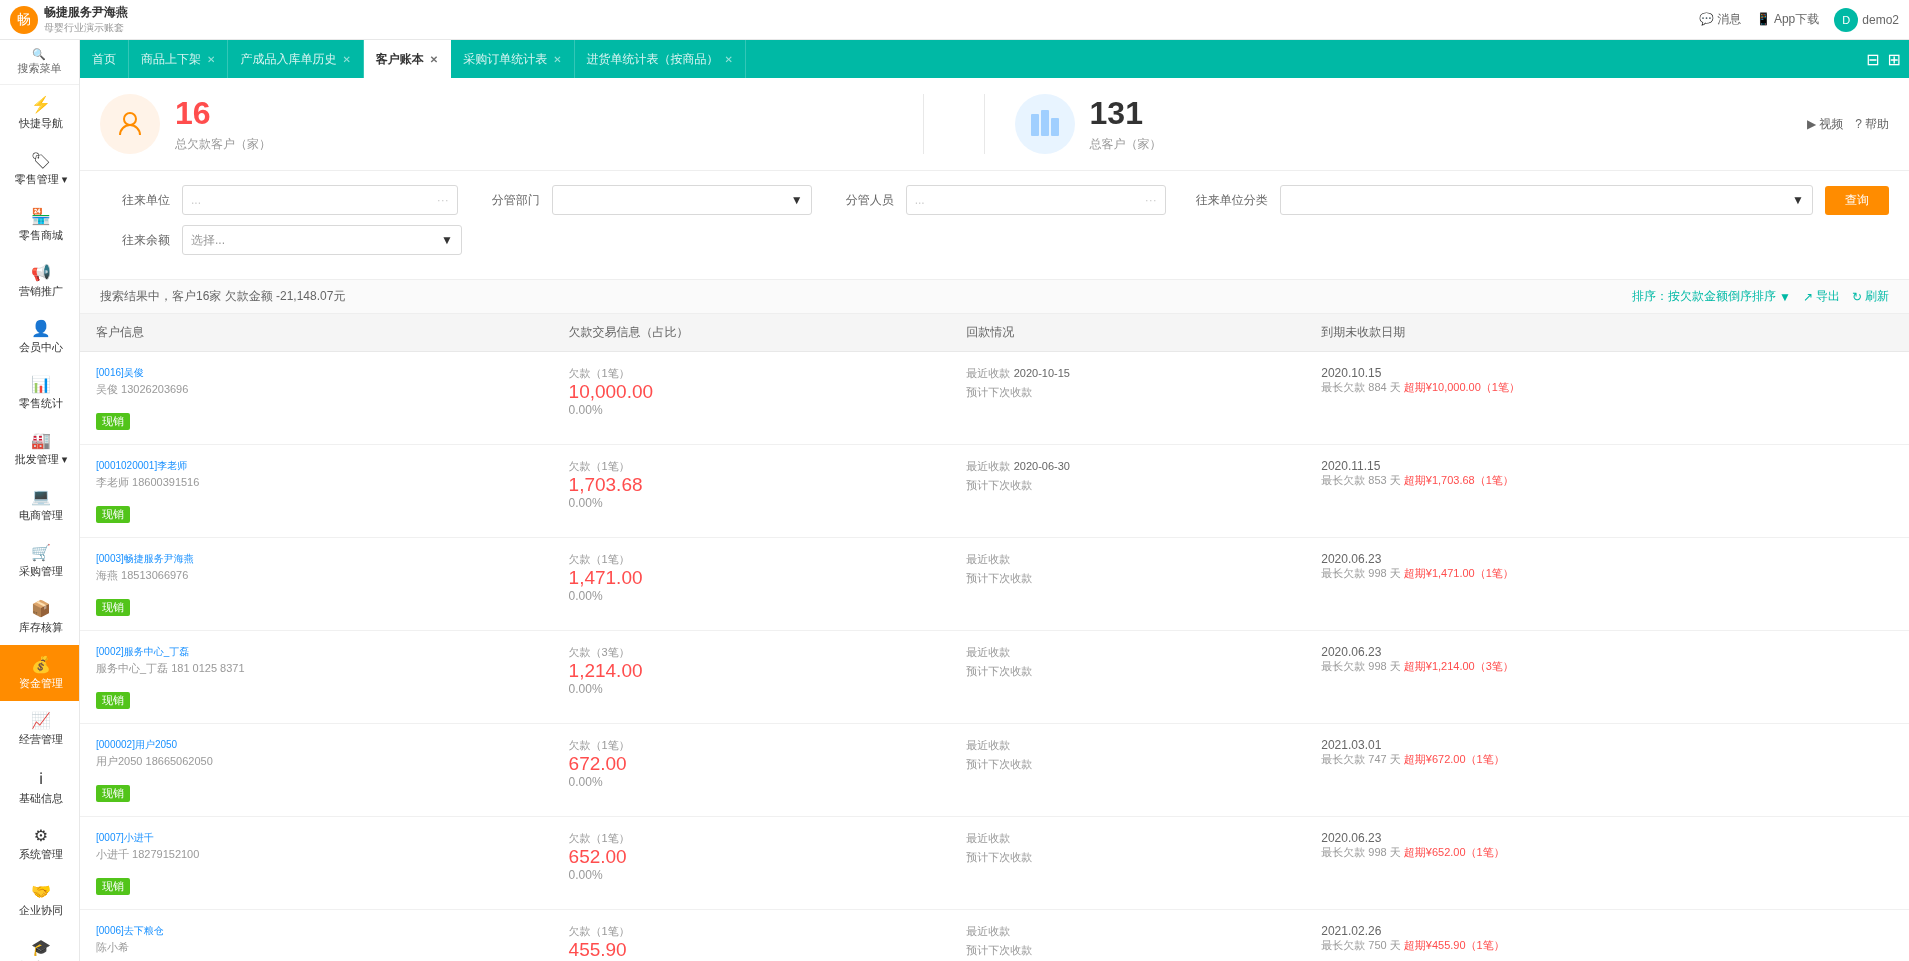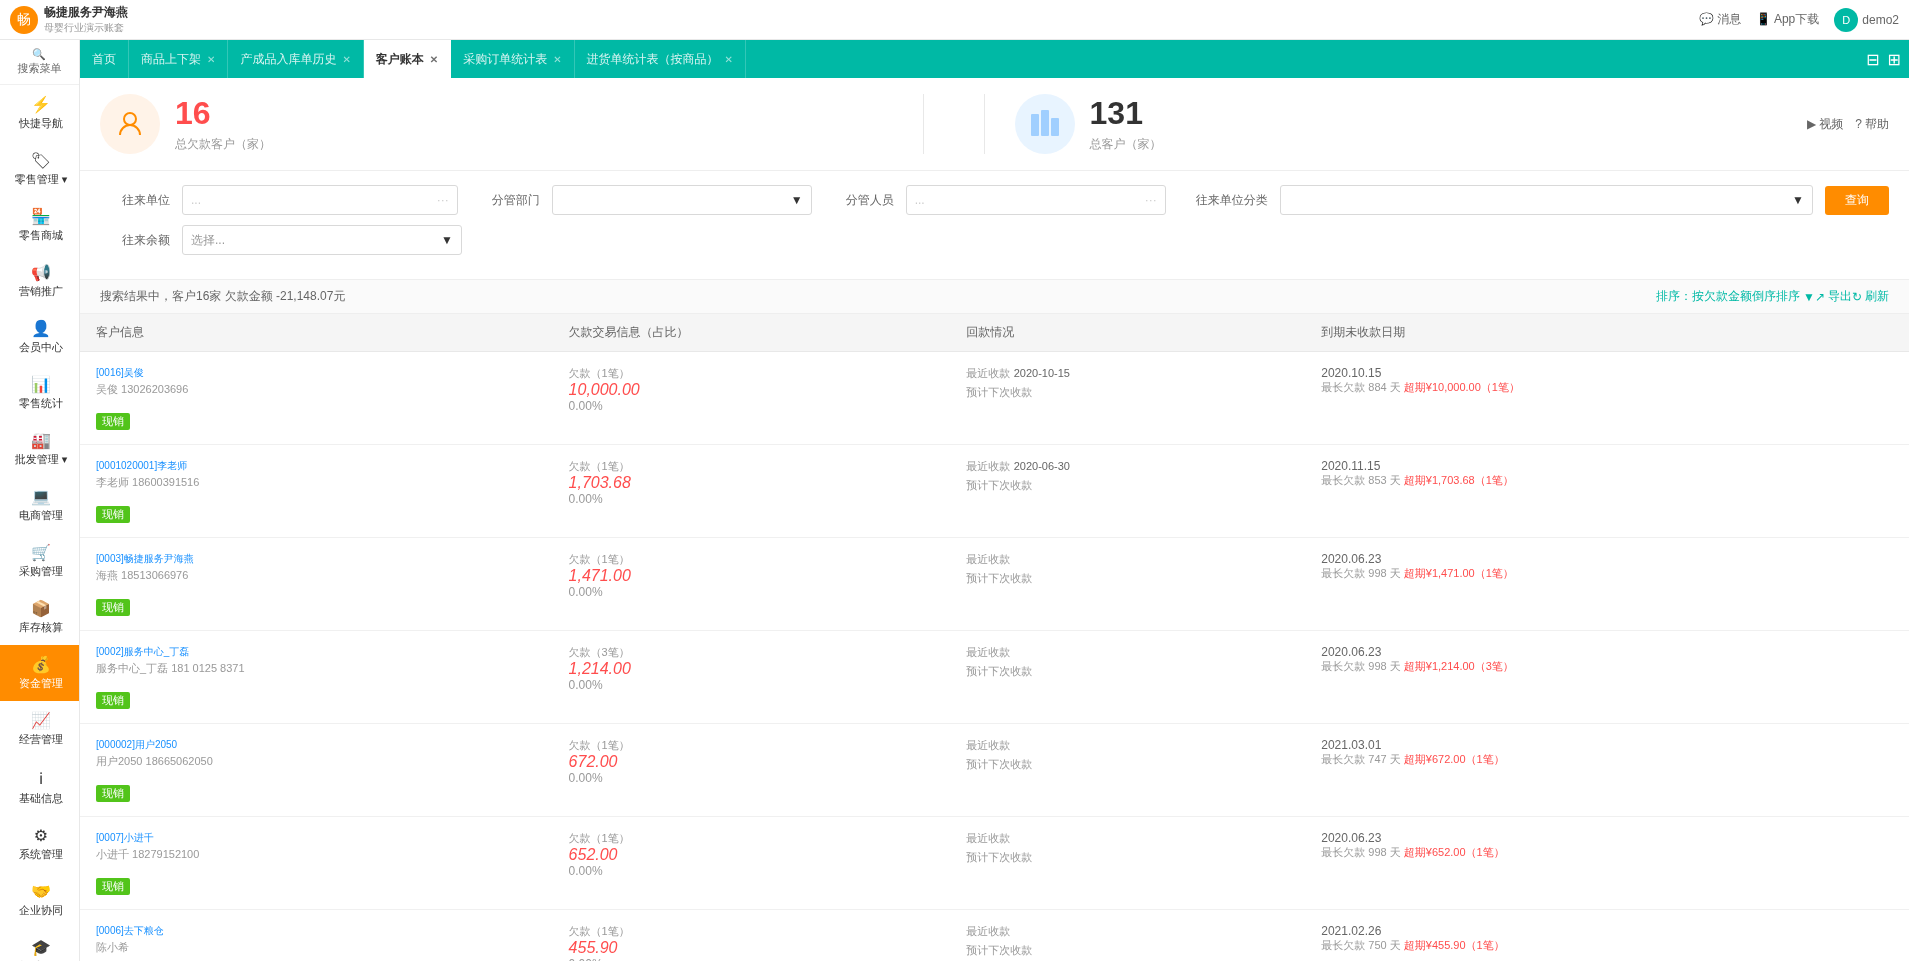--- a/index.html
+++ b/index.html
@@ -58,33 +58,33 @@
     .filter-label { font-size: 12px; color: #666; width: 70px; text-align: right; flex-shrink: 0; }
     .filter-input { flex: 1; height: 30px; border: 1px solid #d9d9d9; border-radius: 3px; padding: 0 8px; font-size: 12px; display: flex; align-items: center; justify-content: space-between; cursor: pointer; background: #fff; max-width: 280px; }
     .filter-input span { color: #ccc; }
     .filter-select { flex: 1; height: 30px; border: 1px solid #d9d9d9; border-radius: 3px; padding: 0 8px; font-size: 12px; display: flex; align-items: center; justify-content: space-between; cursor: pointer; background: #fff; max-width: 280px; }
     .filter-select-wide { flex: 2; height: 30px; border: 1px solid #d9d9d9; border-radius: 3px; padding: 0 8px; font-size: 12px; display: flex; align-items: center; justify-content: space-between; cursor: pointer; background: #fff; }
     .collapse-btn { text-align: center; font-size: 12px; color: #00b9a5; cursor: pointer; padding: 4px; }
     .query-btn { background: #ff8c00; color: white; border: none; padding: 6px 20px; border-radius: 3px; cursor: pointer; font-size: 12px; }
 
     
     .search-result-bar { background: #fafafa; padding: 8px 20px; display: flex; align-items: center; justify-content: space-between; border-bottom: 1px solid #eee; font-size: 12px; color: #666; }
-    .result-actions { display: flex; gap: 0; }
+    .result-actions { display: flex; gap: 12px; }
     .result-actions span { cursor: pointer; display: flex; align-items: center; gap: 3px; color: #00b9a5; }
     .sort-label { color: #666; }
 
     
     .data-table { width: 100%; border-collapse: collapse; background: #fff; }
     .data-table th { background: #f5f5f5; padding: 10px 16px; text-align: left; font-size: 12px; color: #666; font-weight: normal; border-bottom: 1px solid #e8e8e8; }
     .data-table td { padding: 14px 16px; border-bottom: 1px solid #f0f0f0; vertical-align: top; font-size: 12px; }
     .customer-name { color: #1890ff; cursor: pointer; font-size: 10px; }
     .customer-phone { color: #999; font-size: 11px; margin-top: 2px; }
     .tag { display: inline-block; padding: 1px 6px; border-radius: 2px; font-size: 11px; color: white; margin-top: 16px; }
     .tag.green { background: #52c41a; }
-    .amount-red { color: #ff4d4d; font-size: 16px; font-weight: 500; font-style: italic; }
+    .amount-red { color: #ff4d4d; font-size: 19px; font-weight: 500; }
     .amount-percent { color: #999; font-size: 12px; }
     .overdue-red { color: #ff4d4d; font-size: 11px; cursor: pointer; }
     .date-text { color: #666; font-size: 12px; }
     .days-text { color: #999; font-size: 11px; }
     .debt-count { color: #999; font-size: 11px; }
     .latest-label { font-size: 11px; color: #999; }
     .latest-date { font-size: 11px; color: #666; }
     .next-label { font-size: 11px; color: #999; margin-top: 4px; }
   </style>
 </head>

